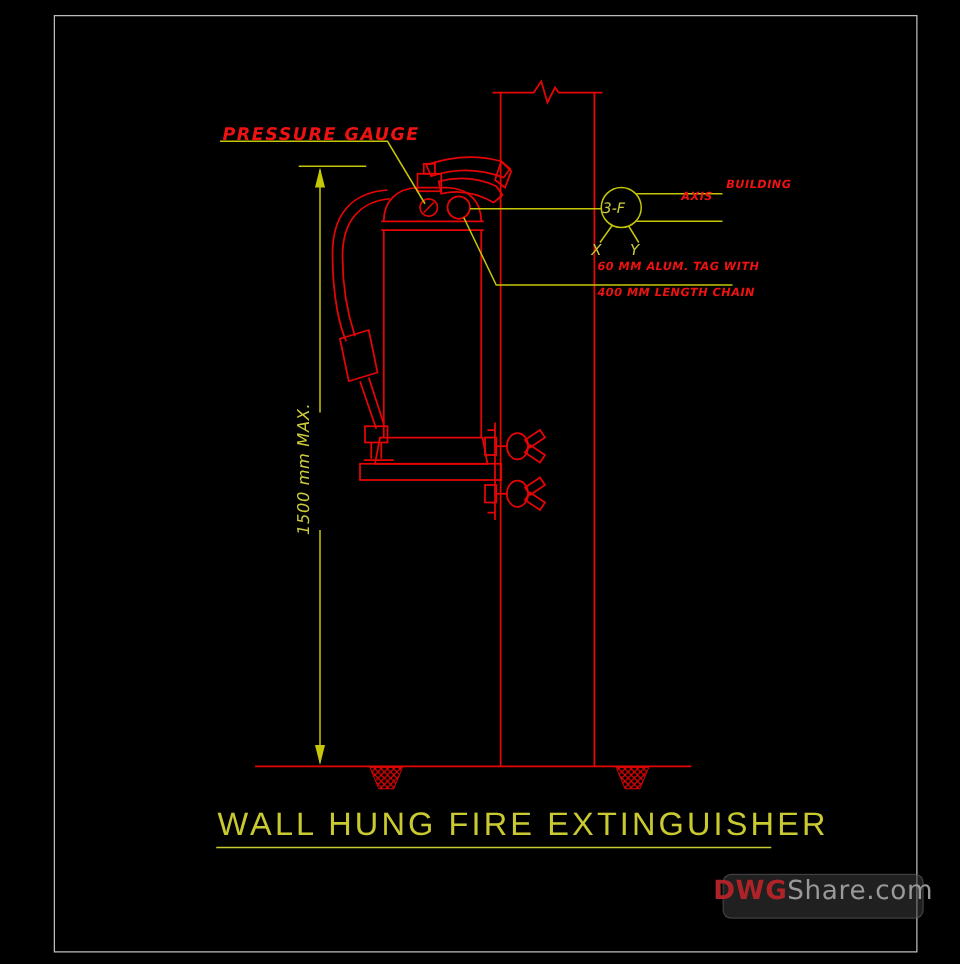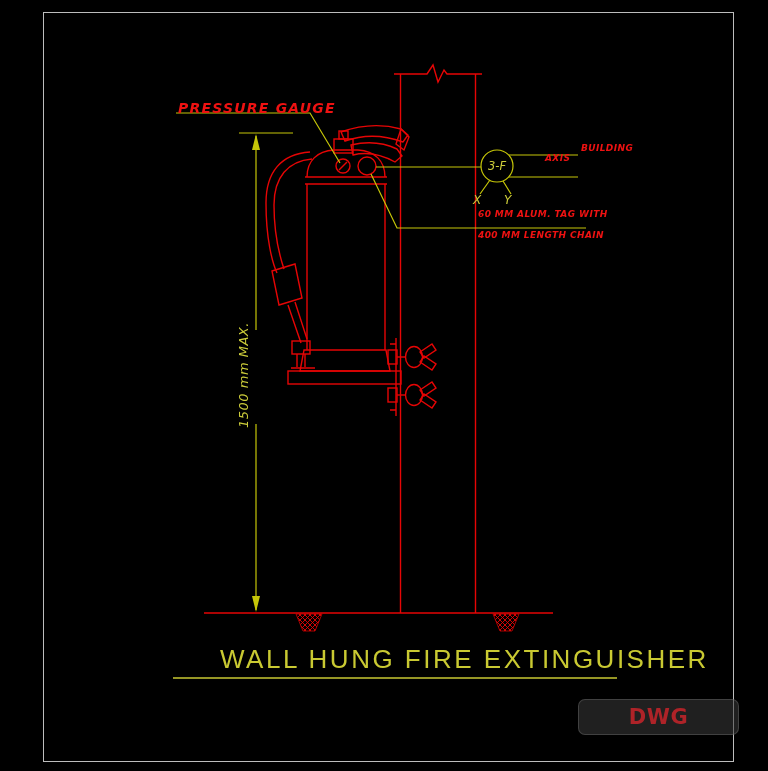--- a/index.html
+++ b/index.html
@@ -22,36 +22,36 @@
   svg .red{stroke:var(--line-red);fill:none;stroke-width:1.4;}
   svg .yellow{stroke:var(--line-yellow);fill:none;stroke-width:1.2;}
   svg .yellowfill{fill:var(--line-yellow);stroke:none;}
   .lbl{position:absolute;white-space:nowrap;}
   .red-label{
     color:var(--text-red);font-style:italic;font-weight:bold;
     font-size:9px;letter-spacing:.4px;
   }
   .pg-label{font-size:14px;letter-spacing:1.2px;}
   .yellow-label{color:var(--text-yellow);font-style:italic;font-size:12px;}
-  .balloon-text{width:30px;text-align:center;font-size:11.5px;}
+  .balloon-text{width:30px;text-align:left;font-size:11.5px;}
   .dim-text{
     transform:rotate(-90deg);transform-origin:0 0;
     width:152px;font-size:13px;letter-spacing:.5px;
   }
   .title{
     position:absolute;left:174px;top:644px;
     color:var(--title-yellow);
     font-family:"Liberation Sans",sans-serif;
-    font-size:26px;letter-spacing:2.5px;white-space:nowrap;font-weight:normal;margin-left:46px;
+    font-size:26px;letter-spacing:2.5px;white-space:nowrap;font-weight:normal;
   }
   .watermark{
     position:absolute;left:578px;top:699px;width:159px;height:34px;
     background:rgba(58,58,58,.55);
     border:1px solid rgba(130,130,130,.35);
-    border-radius:7px;display:flex;align-items:center;justify-content:center;
+    border-radius:7px;display:flex;justify-content:center;
     font-size:21px;letter-spacing:.5px;z-index:5;
   }
   .wm-primary{color:var(--wm-primary);font-weight:bold;}
   .wm-secondary{color:var(--wm-secondary);}
 </style>
 </head>
 <body>
 
 <div class="frame"></div>
 
@@ -156,13 +156,14 @@
 <div class="lbl yellow-label" style="left:473px;top:193px;">X</div>
 
 <div class="lbl yellow-label" style="left:504px;top:193px;">Y</div>
 
 <div class="lbl yellow-label dim-text" style="left:236px;top:428px;">1500 mm MAX.</div>
 
 <div class="title">WALL HUNG FIRE EXTINGUISHER</div>
 
 <div class="watermark">
   <span class="wm-primary">DWG</span>
+    <span class="wm-secondary">Share.com</span>
 </div>
 
 </body></html>

